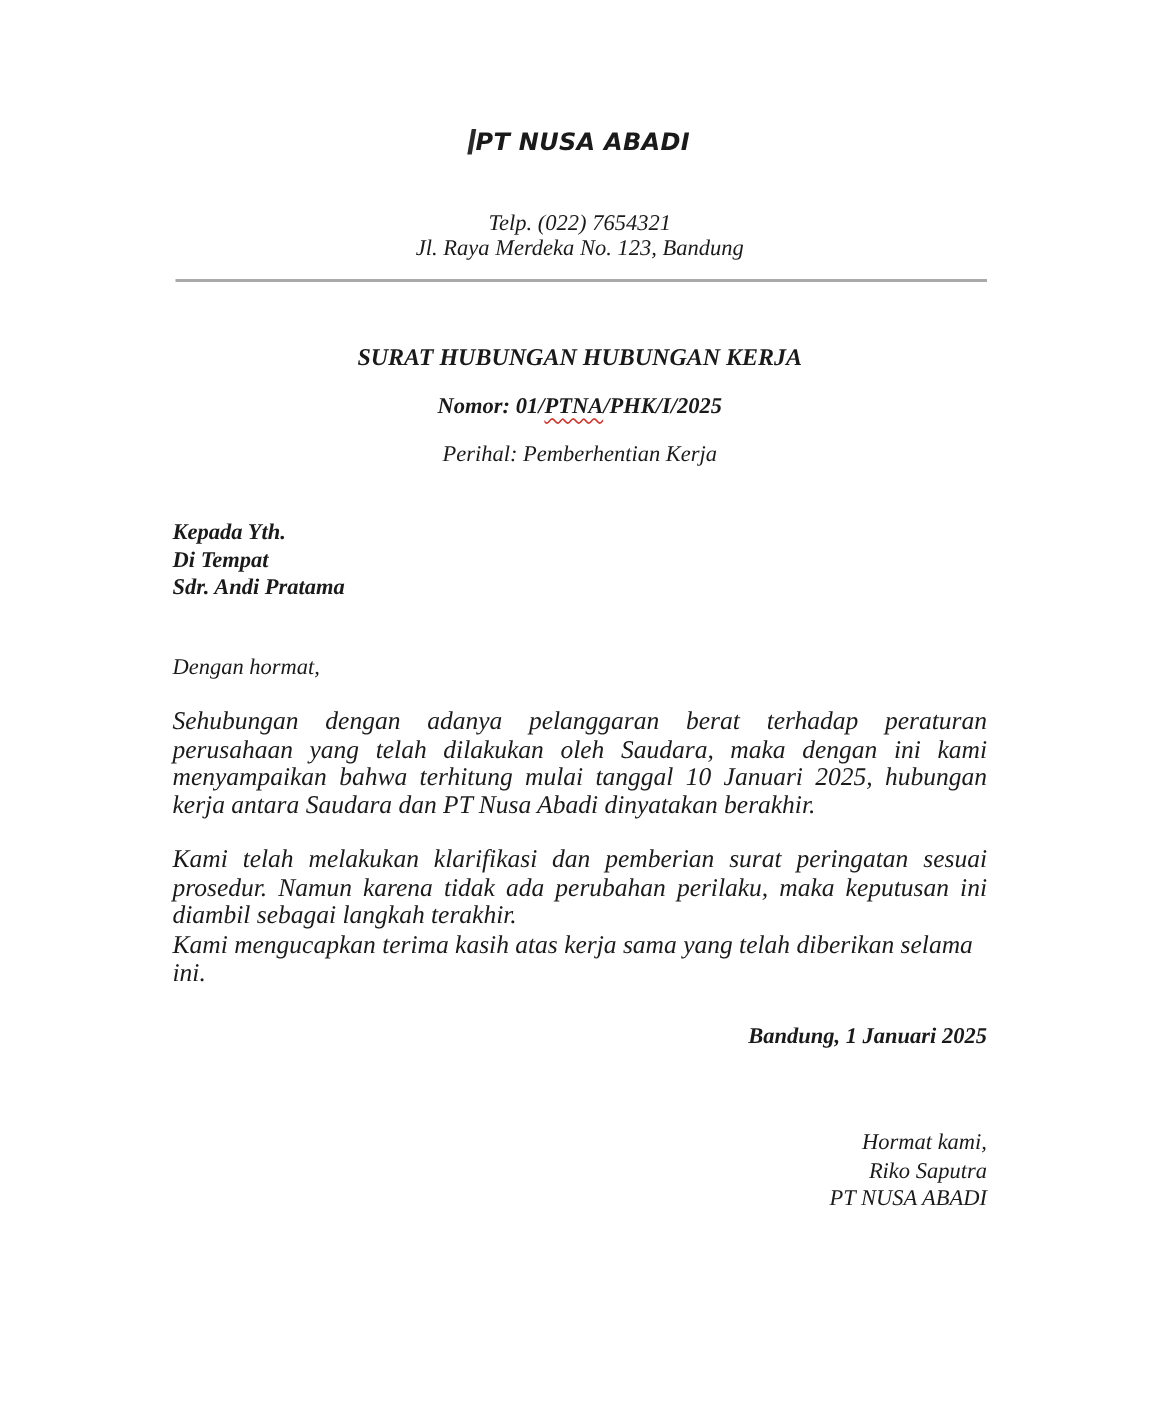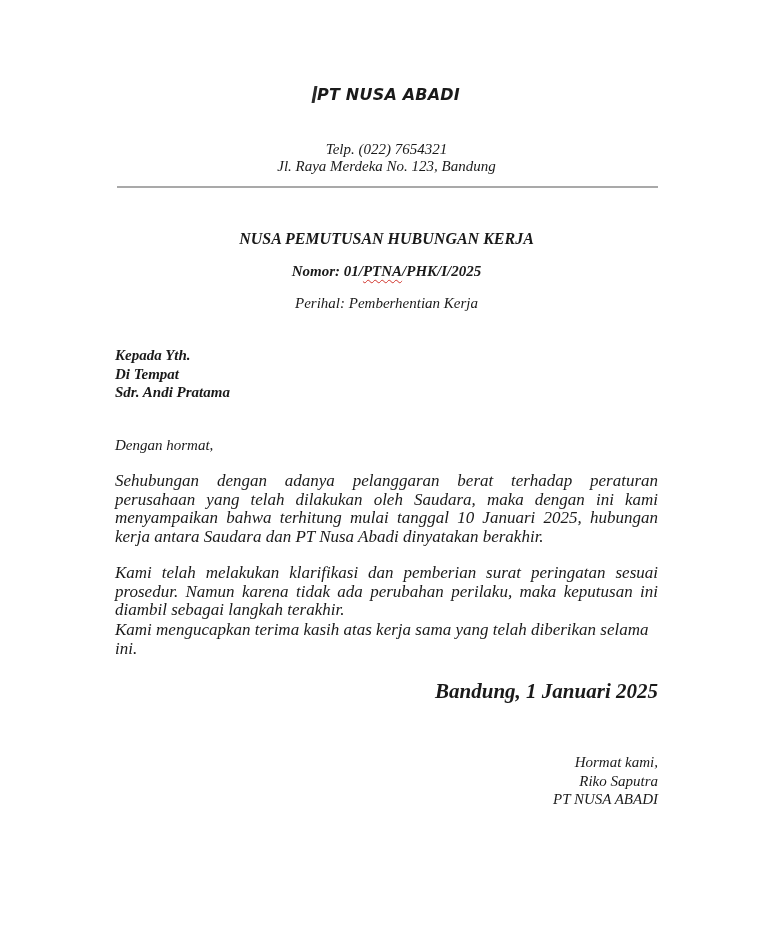--- a/index.html
+++ b/index.html
@@ -80,21 +80,21 @@
     font-size: 17px;
     line-height: 18.7px;
   }
   .p1 { top: 472px; }
   .p2 { top: 564px; }
   .p3 { top: 621px; }
 
   .dateline {
     top: 682px;
     font-weight: bold;
-    font-size: 21px;
+    font-size: 15px;
     line-height: 19px;
   }
   .signature {
     top: 753px;
     font-size: 15px;
     line-height: 18.5px;
   }
 </style>
 </head>
 <body>
@@ -102,21 +102,21 @@
 <div class="page">
 
   <div class="block center company">
     <span class="caret"></span><span>PT NUSA ABADI</span>
   </div>
   <div class="block center address">Jl. Raya Merdeka No. 123, Bandung</div>
   <div class="block center phone">Telp. (022) 7654321</div>
 
   <div class="rule"></div>
 
-  <div class="block center title">NUSA PEMUTUSAN HUBUNGAN KERJA</div>
+  <div class="block center title">SURAT HUBUNGAN HUBUNGAN KERJA</div>
   <div class="block center nomor">
     <span>Nomor: 01/</span><span class="squiggly">PTNA</span><span>/PHK/I/2025</span>
   </div>
   <div class="block center perihal">Perihal: Pemberhentian Kerja</div>
 
   <div class="block recipient">
     <div>Kepada Yth.</div>
     <div>Di Tempat</div>
     <div>Sdr. Andi Pratama</div>
   </div>

